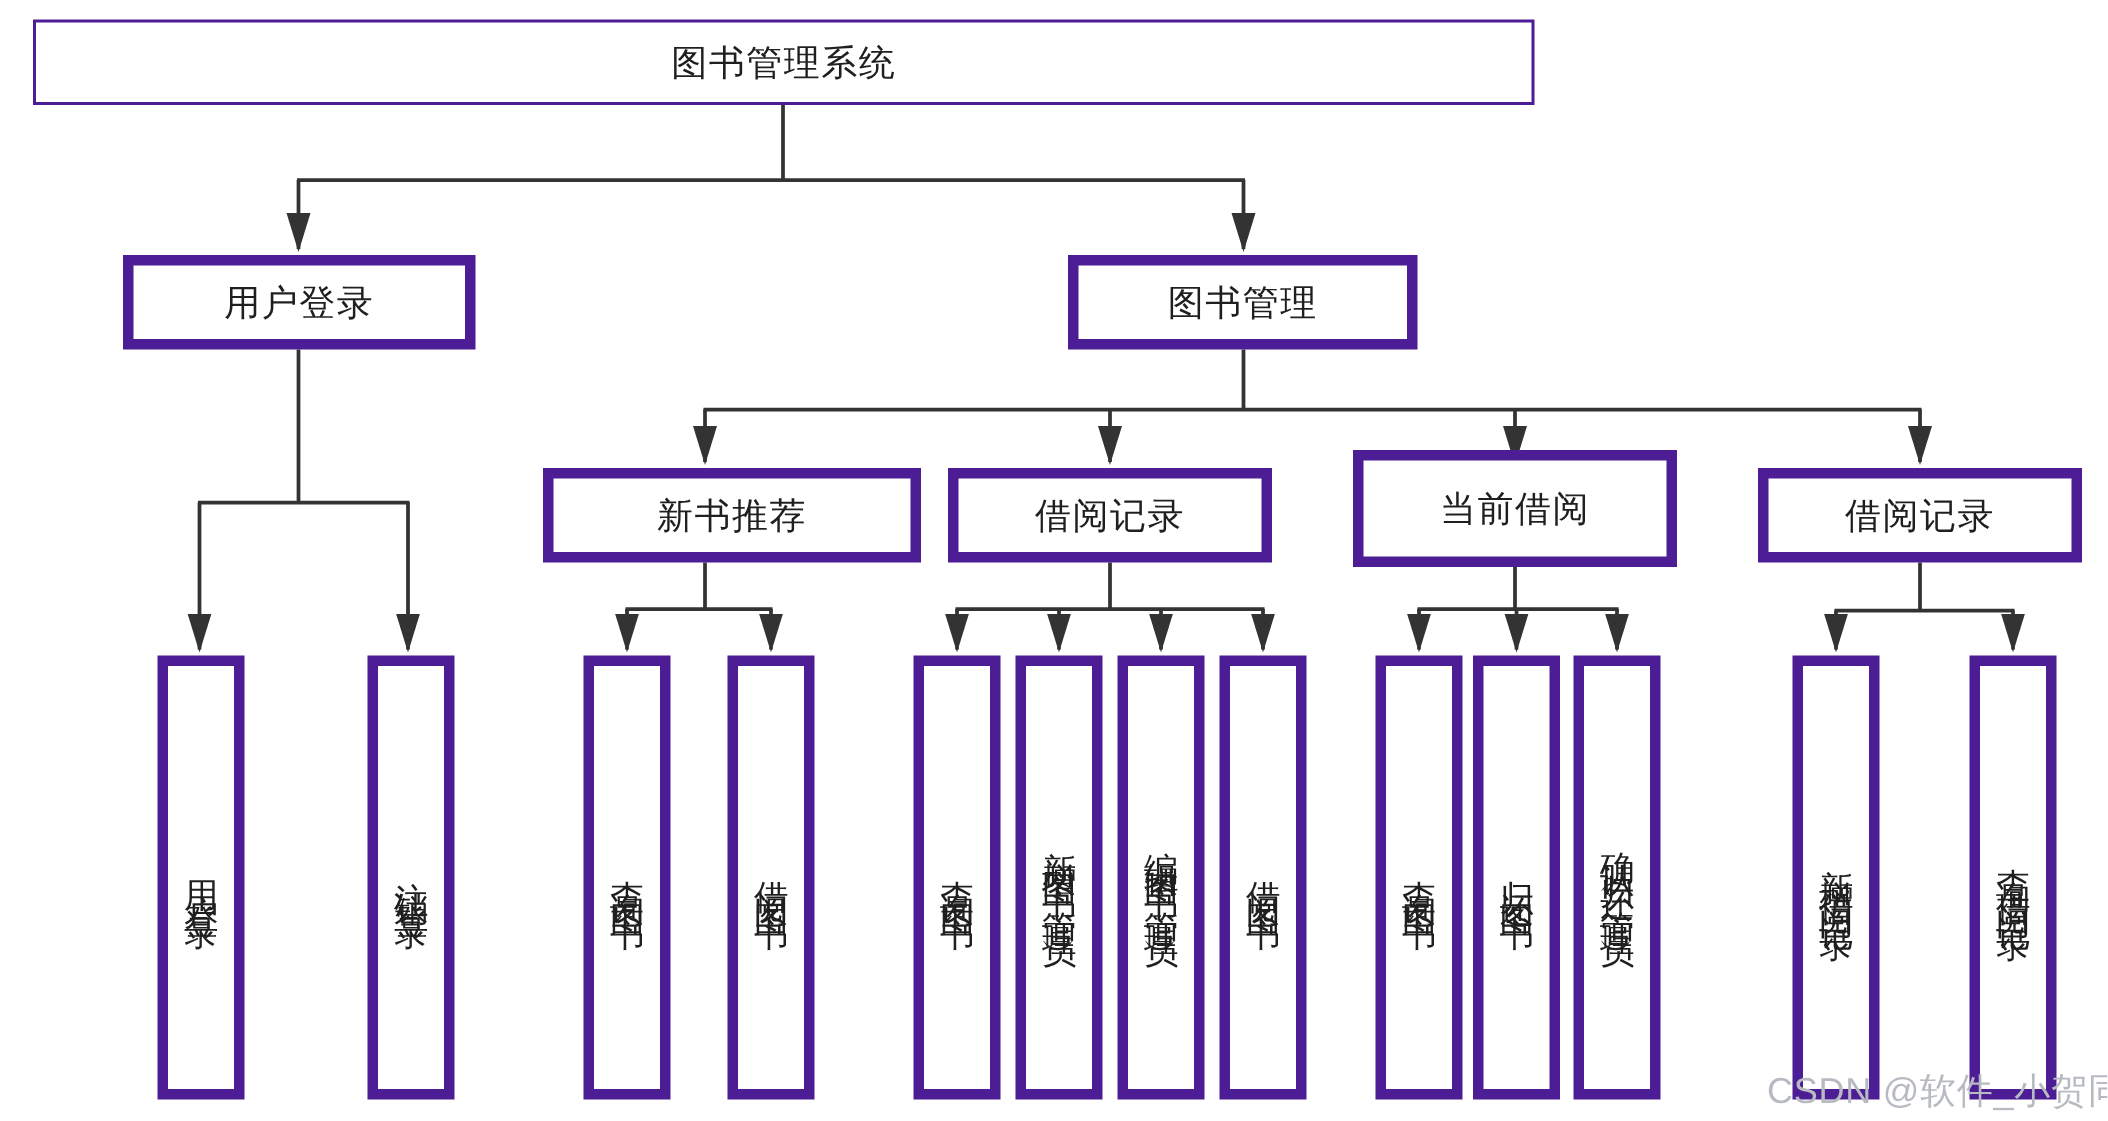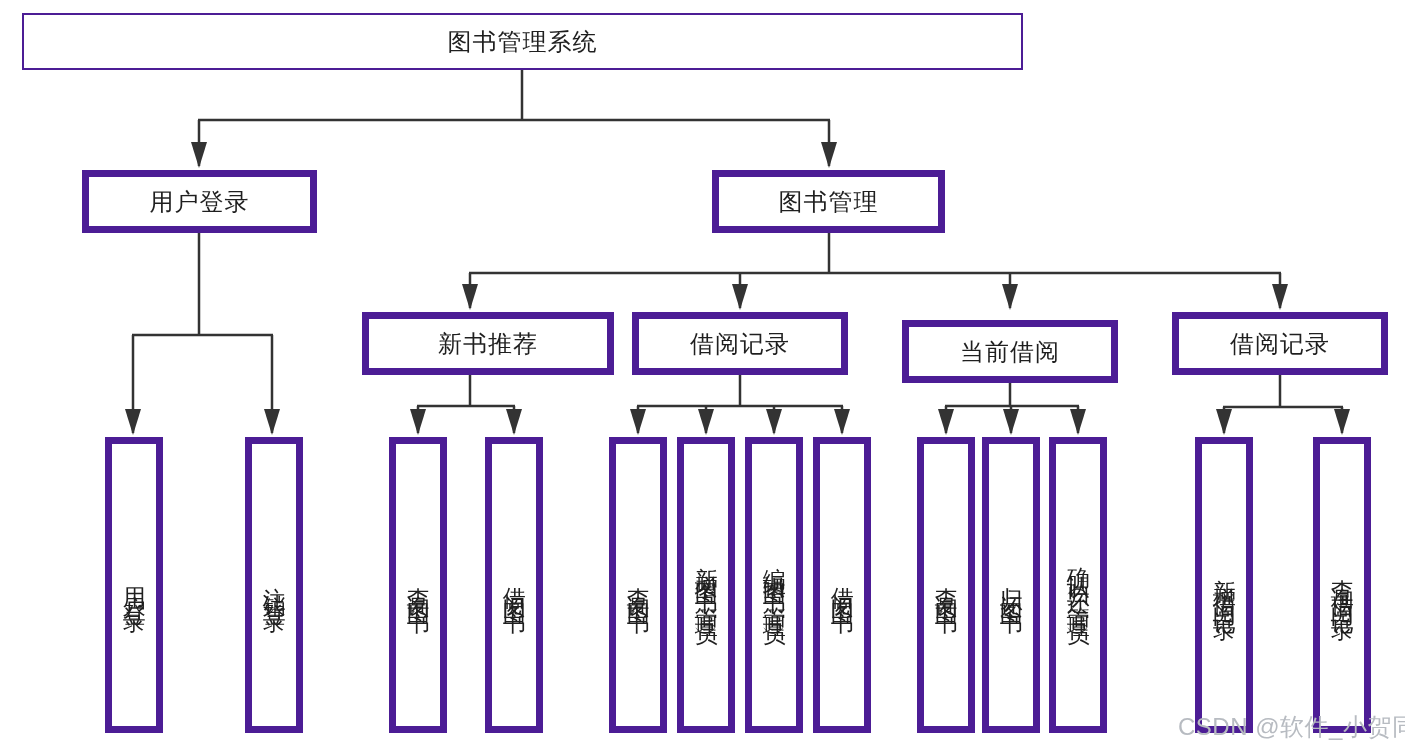--- a/index.html
+++ b/index.html
@@ -113,21 +113,21 @@
   <div class="box hbox" style="left:712px;top:170px;width:233px;height:63px">
     <span class="label">图书管理</span>
   </div>
 
   <div class="box hbox" style="left:362px;top:312px;width:252px;height:63px">
     <span class="label">新书推荐</span>
   </div>
   <div class="box hbox" style="left:632px;top:312px;width:216px;height:63px">
     <span class="label">借阅记录</span>
   </div>
-  <div class="box hbox" style="left:902px;top:320px;width:216px;height:63px">
+  <div class="box hbox" style="left:902px;top:300px;width:216px;height:78px">
     <span class="label">当前借阅</span>
   </div>
   <div class="box hbox" style="left:1172px;top:312px;width:216px;height:63px">
     <span class="label">借阅记录</span>
   </div>
 
   <div class="box vbox" style="left:105px;top:437px;width:58px;height:296px">
     <span class="label">用户登录</span>
   </div>
   <div class="box vbox" style="left:245px;top:437px;width:58px;height:296px">

